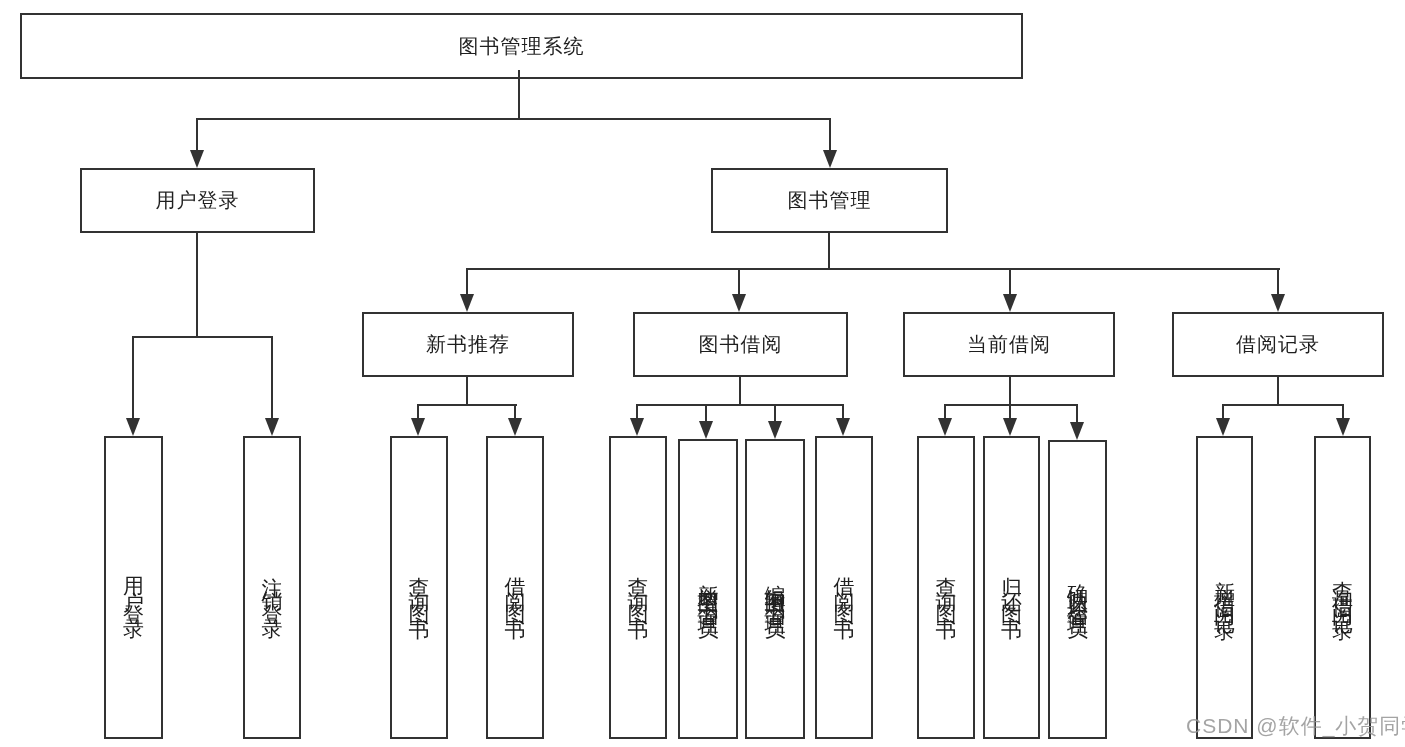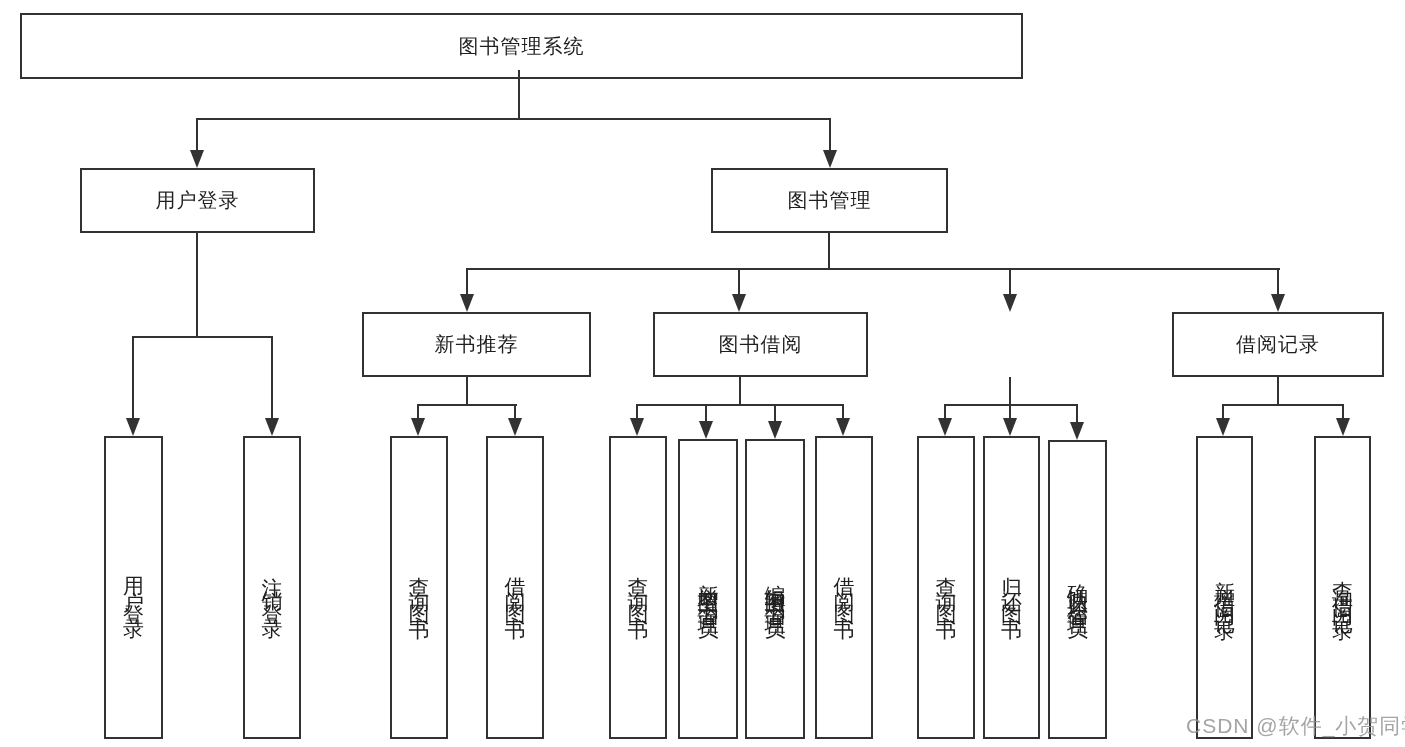--- a/index.html
+++ b/index.html
@@ -97,25 +97,28 @@
   <div class="line" style="left:466px; top:268px; width:814px; height:2px;"></div>
   <div class="line" style="left:466px; top:268px; width:2px; height:28px;"></div>
   <div class="arrowhead" style="left:460px; top:294px;"></div>
   <div class="line" style="left:738px; top:268px; width:2px; height:28px;"></div>
   <div class="arrowhead" style="left:732px; top:294px;"></div>
   <div class="line" style="left:1009px; top:268px; width:2px; height:28px;"></div>
   <div class="arrowhead" style="left:1003px; top:294px;"></div>
   <div class="line" style="left:1277px; top:268px; width:2px; height:28px;"></div>
   <div class="arrowhead" style="left:1271px; top:294px;"></div>
 
-  <div class="box" style="left:362px; top:312px; width:229px; height:65px;">
+  <div class="box" style="left:362px; top:312px; width:212px; height:65px;">
     <span>新书推荐</span>
   </div>
-  <div class="box" style="left:633px; top:312px; width:215px; height:65px;margin-left:20px;">
+  <div class="box" style="left:633px; top:312px; width:215px; height:65px;">
     <span>图书借阅</span>
+  </div>
+  <div class="box" style="left:903px; top:312px; width:212px; height:65px;">
+    <span>当前借阅</span>
   </div>
   <div class="box" style="left:1172px; top:312px; width:212px; height:65px;">
     <span>借阅记录</span>
   </div>
 
   <div class="line" style="left:466px; top:377px; width:2px; height:29px;"></div>
   <div class="line" style="left:417px; top:404px; width:100px; height:2px;"></div>
   <div class="line" style="left:417px; top:404px; width:2px; height:16px;"></div>
   <div class="arrowhead" style="left:411px; top:418px;"></div>
   <div class="line" style="left:514px; top:404px; width:2px; height:16px;"></div>

